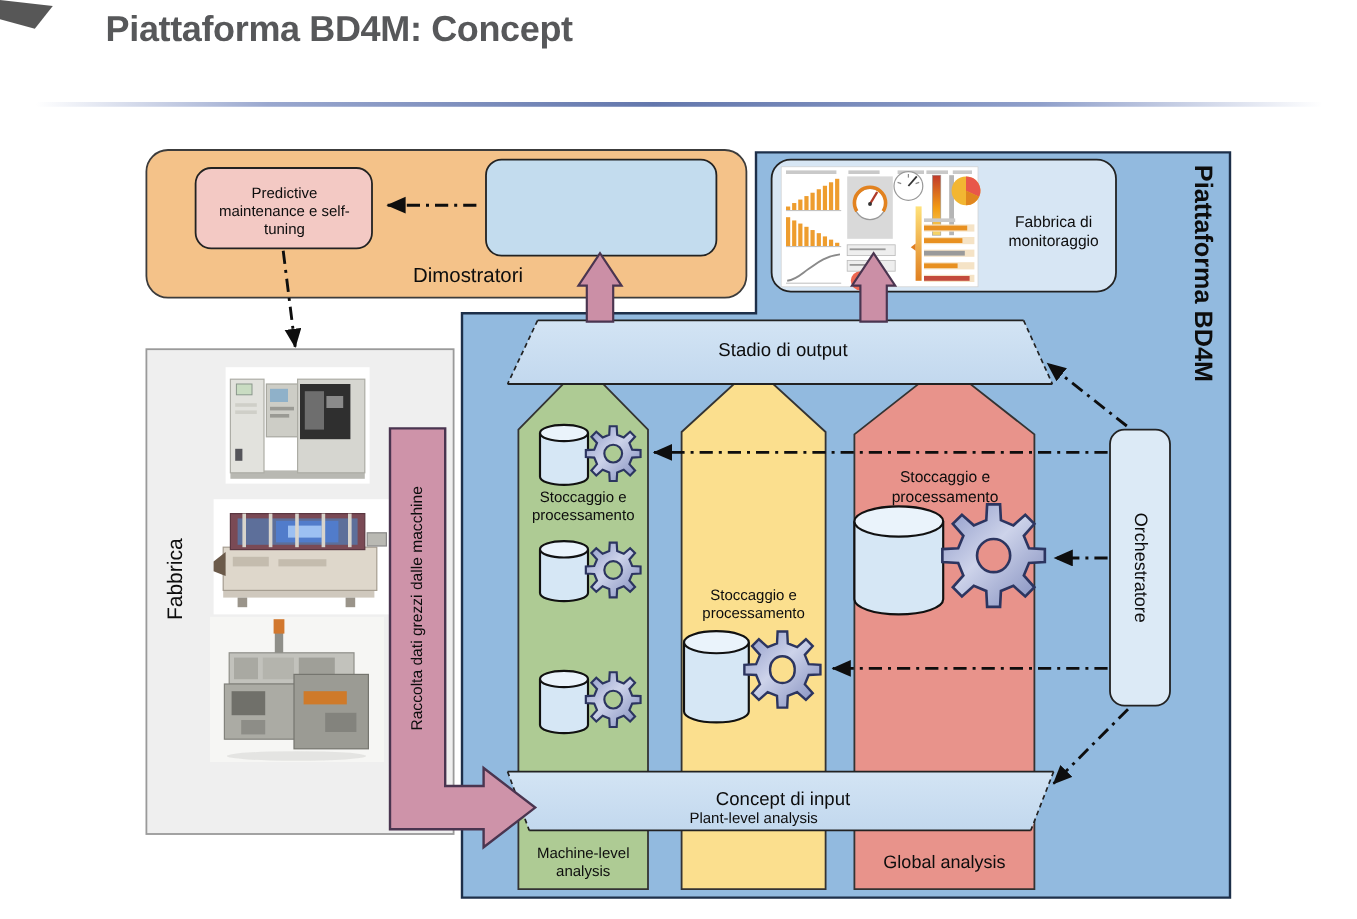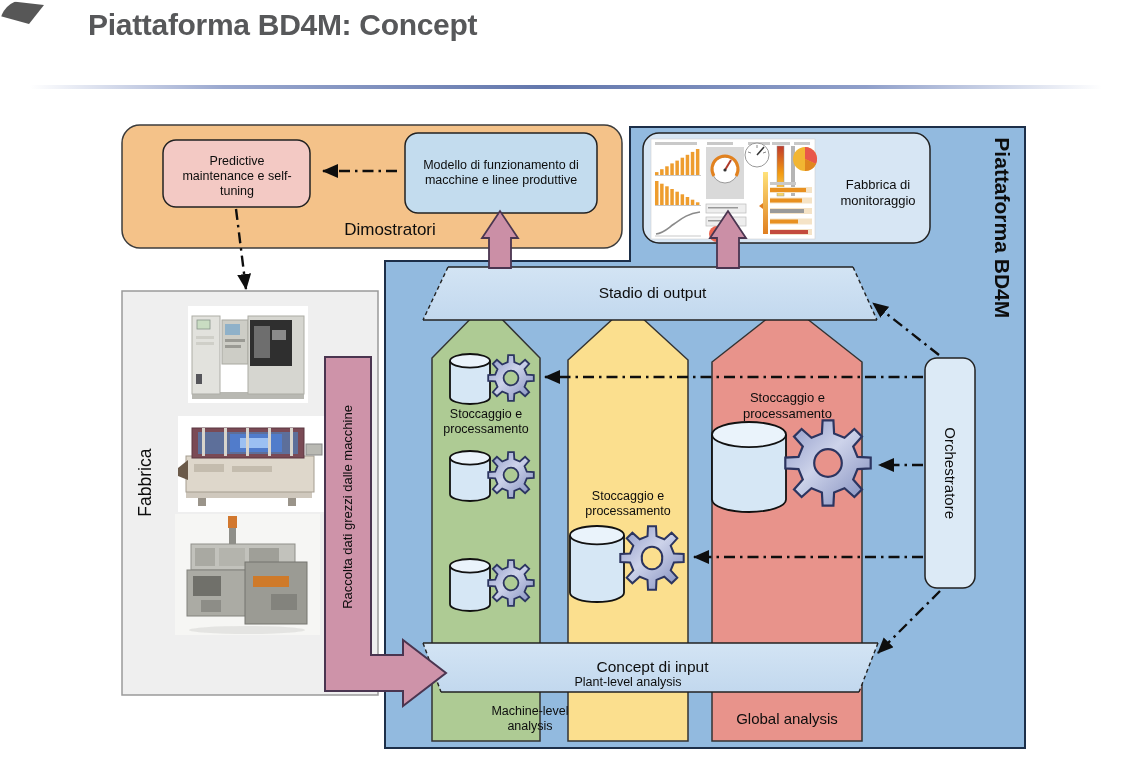--- a/index.html
+++ b/index.html
@@ -1,35 +1,35 @@
 <!DOCTYPE html>
 <html><head>
 <meta charset="utf-8">
 <style>
   html,body{margin:0;padding:0;background:#fff;font-family:"Liberation Sans",sans-serif;}
-  .stage{position:relative;width:1131px;height:766px;overflow:hidden;background:#fff;border-radius:24px;}
+  .stage{position:relative;width:1131px;height:766px;overflow:hidden;background:#fff;}
   .title{position:absolute;left:88px;top:8px;margin:0;font-size:30px;font-weight:bold;color:#57585a;letter-spacing:-0.3px;}
   .rule{position:absolute;left:30px;top:85px;width:1072px;height:4px;border-radius:2px;
         background:linear-gradient(90deg,rgba(130,145,195,0) 0%,#9aa8cf 18%,#6377ac 48%,#8f9fca 78%,rgba(130,145,195,0) 100%);}
   svg.diagram{position:absolute;left:0;top:0;}
   .lbl{position:absolute;display:flex;align-items:center;justify-content:center;text-align:center;color:#0d0d0d;line-height:1.22;}
   .lbl span{display:block;}
   .rotcw  span{transform:rotate(90deg);white-space:nowrap;}
   .rotccw span{transform:rotate(-90deg);white-space:nowrap;}
   .l-pred {left:181px;top:142px;width:112px;height:69px;font-size:12.5px;}
   .l-mod  {left:409px;top:139px;width:184px;height:68px;font-size:12.5px;}
   .l-dim  {left:300px;top:217px;width:180px;height:26px;font-size:17px;}
   .l-dash {left:822px;top:168px;width:112px;height:50px;font-size:13px;}
   .l-piat {left:976px;top:128px;width:52px;height:200px;font-size:21px;font-weight:600;}
   .l-out  {left:430px;top:268px;width:445px;height:50px;font-size:15.5px;}
   .l-in   {left:430px;top:644px;width:445px;height:47px;font-size:15.5px;}
   .l-st1  {left:428px;top:402px;width:116px;height:40px;font-size:12.5px;}
   .l-st2  {left:565px;top:484px;width:126px;height:40px;font-size:12.5px;}
   .l-st3  {left:710px;top:386px;width:155px;height:40px;font-size:13px;}
-  .l-an1  {left:432px;top:696px;width:108px;height:46px;font-size:12.5px;padding-left:44px;}
+  .l-an1  {left:432px;top:696px;width:108px;height:46px;font-size:12.5px;}
   .l-an2  {left:568px;top:660px;width:120px;height:46px;font-size:12.5px;}
   .l-an3  {left:712px;top:696px;width:150px;height:46px;font-size:15px;}
   .l-orch {left:925px;top:358px;width:50px;height:230px;font-size:15px;}
   .l-fab  {left:124px;top:388px;width:44px;height:190px;font-size:17.5px;}
   .l-rac  {left:326px;top:362px;width:44px;height:290px;font-size:13px;}
 </style>
 </head>
 <body>
 
 <div class="stage">
@@ -256,21 +256,20 @@
       <path d="M236,209 L246,289" marker-end="url(#mArrow)"></path>
       <path d="M939,355 L873,303" marker-end="url(#mArrow)"></path>
       <path d="M923,377 L545,377" marker-end="url(#mArrow)"></path>
       <path d="M923,465 L879,465" marker-end="url(#mArrow)"></path>
       <path d="M923,557 L694,557" marker-end="url(#mArrow)"></path>
       <path d="M940,591 L878,653" marker-end="url(#mArrow)"></path>
     </g>
   </svg>
 
   <div class="lbl l-pred">Predictive maintenance e self-tuning</div>
-  <div class="lbl l-mod">Modello di funzionamento di macchine e linee produttive</div>
   <div class="lbl l-dim">Dimostratori</div>
   <div class="lbl l-dash">Fabbrica di monitoraggio</div>
   <div class="lbl l-piat rotcw">
       <span>Piattaforma BD4M</span>
     </div>
   <div class="lbl l-out">Stadio di output</div>
   <div class="lbl l-in">Concept di input</div>
   <div class="lbl l-st1">Stoccaggio e processamento</div>
   <div class="lbl l-st2">Stoccaggio e processamento</div>
   <div class="lbl l-st3">Stoccaggio e processamento</div>

